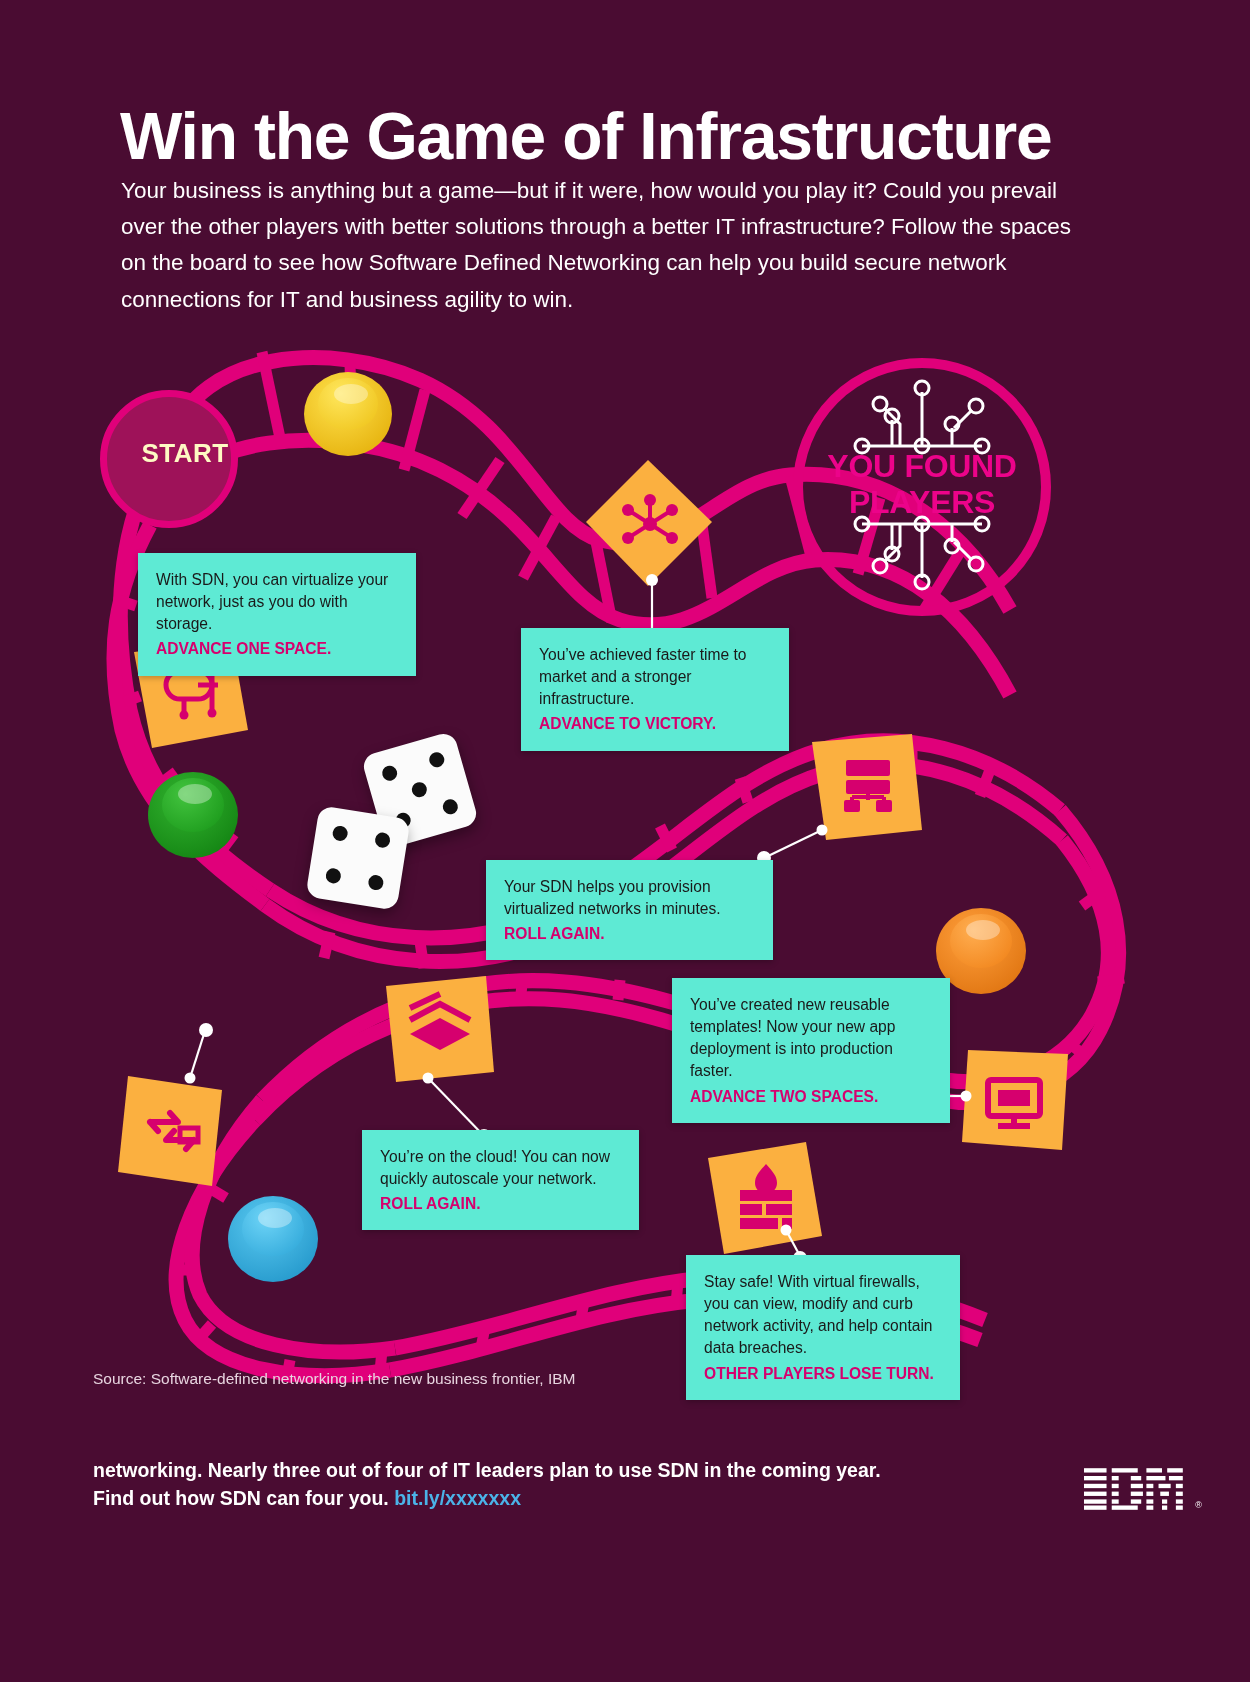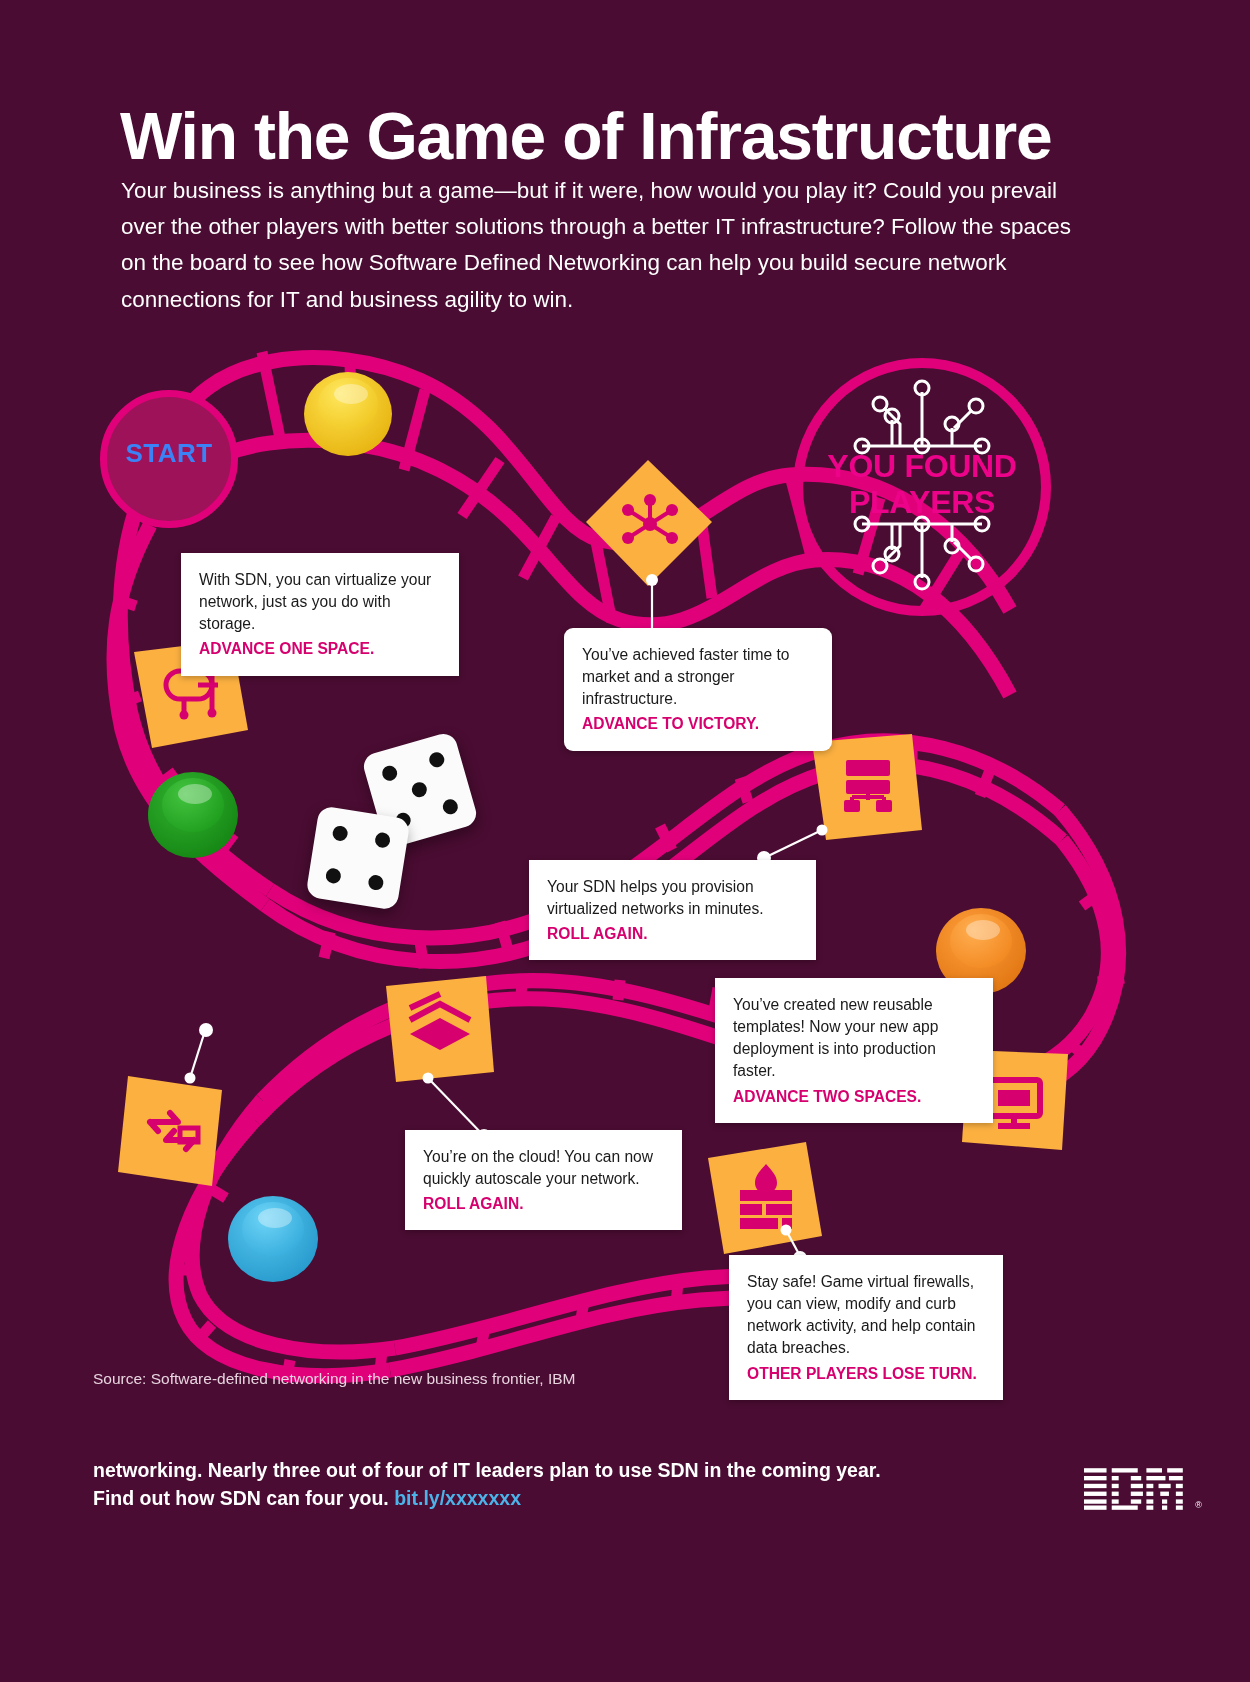--- a/index.html
+++ b/index.html
@@ -32,38 +32,37 @@
   .token .knob{position:absolute;border-radius:50%;}
   .token .shine{position:absolute;border-radius:50%;background:rgba(255,255,255,.35);}
 
   
   .die{position:absolute;background:#fbfbfb;border-radius:14px;
        box-shadow:0 6px 14px rgba(0,0,0,.35);}
   .pip{position:absolute;width:15px;height:15px;border-radius:50%;background:#111;}
 
   
   .card{
-    position:absolute;background:#ffffff;color:#1a1a1a;
+    position:absolute;background:#5eead4;color:#1a1a1a;
     font-size:15.6px;line-height:1.42;
     padding:16px 18px 15px 18px;
     box-shadow:0 2px 6px rgba(0,0,0,.25);
     box-sizing:border-box;
-    margin-left:43px;
   }
   .card .action{color:#d6006e;font-weight:bold;display:block;margin-top:3px;}
 
   
   .startcircle{
     position:absolute;left:100px;top:390px;width:138px;height:138px;
     border-radius:50%;background:#9e1259;border:7px solid #e0007a;
     box-sizing:border-box;
   }
   .startlabel{
-    position:absolute;left:100px;top:438px;width:138px;text-align:center;
-    color:#3b82f6;font-size:26px;font-weight:bold;letter-spacing:.5px;
+    position:absolute;left:116px;top:438px;width:138px;text-align:center;
+    color:#fef9c3;font-size:26px;font-weight:bold;letter-spacing:.5px;
   }
   .successcircle{
     position:absolute;left:793px;top:358px;width:258px;height:258px;
     border-radius:50%;border:10px solid #e0007a;box-sizing:border-box;
     background:transparent;
   }
   .successlabel{
     position:absolute;left:793px;top:449px;width:258px;text-align:center;
     color:#ec038a;font-size:32px;font-weight:bold;line-height:1.12;
     letter-spacing:-.3px;
@@ -385,21 +384,21 @@
     <div class="pip" style="right:17px;top:17px;"></div>
     <div class="pip" style="left:17px;bottom:17px;"></div>
     <div class="pip" style="right:17px;bottom:17px;"></div>
   </div>
 
   <div class="card" style="left:138px;top:553px;width:278px;">
     <span>With SDN, you can virtualize your network, just as you do with storage.</span>
     <span class="action">ADVANCE ONE SPACE.</span>
   </div>
 
-  <div class="card" style="left:521px;top:628px;width:268px;border-radius:9px;">
+  <div class="card" style="left:521px;top:628px;width:268px;">
     <span>You’ve achieved faster time to market and a stronger infrastructure.</span>
     <span class="action">ADVANCE TO VICTORY.</span>
   </div>
 
   <div class="card" style="left:486px;top:860px;width:287px;">
     <span>Your SDN helps you provision virtualized networks in minutes.</span>
     <span class="action">ROLL AGAIN.</span>
   </div>
 
 
@@ -407,21 +406,21 @@
     <span>You’ve created new reusable templates! Now your new app deployment is into production faster.</span>
     <span class="action">ADVANCE TWO SPACES.</span>
   </div>
 
   <div class="card" style="left:362px;top:1130px;width:277px;">
     <span>You’re on the cloud! You can now quickly autoscale your network.</span>
     <span class="action">ROLL AGAIN.</span>
   </div>
 
   <div class="card" style="left:686px;top:1255px;width:274px;">
-    <span>Stay safe! Game virtual firewalls, you can view, modify and curb network activity, and help contain data breaches.</span>
+    <span>Stay safe! With virtual firewalls, you can view, modify and curb network activity, and help contain data breaches.</span>
     <span class="action">OTHER PLAYERS LOSE TURN.</span>
   </div>
 
   <div class="source">Source: Software-defined networking in the new business frontier, IBM</div>
 
   <div class="cta">
     <br>
     <span>networking. Nearly three out of four of IT leaders plan to use SDN in the coming year.</span><br>
     <span>Find out how SDN can four you.</span>
     <span class="link">bit.ly/xxxxxxx</span>

